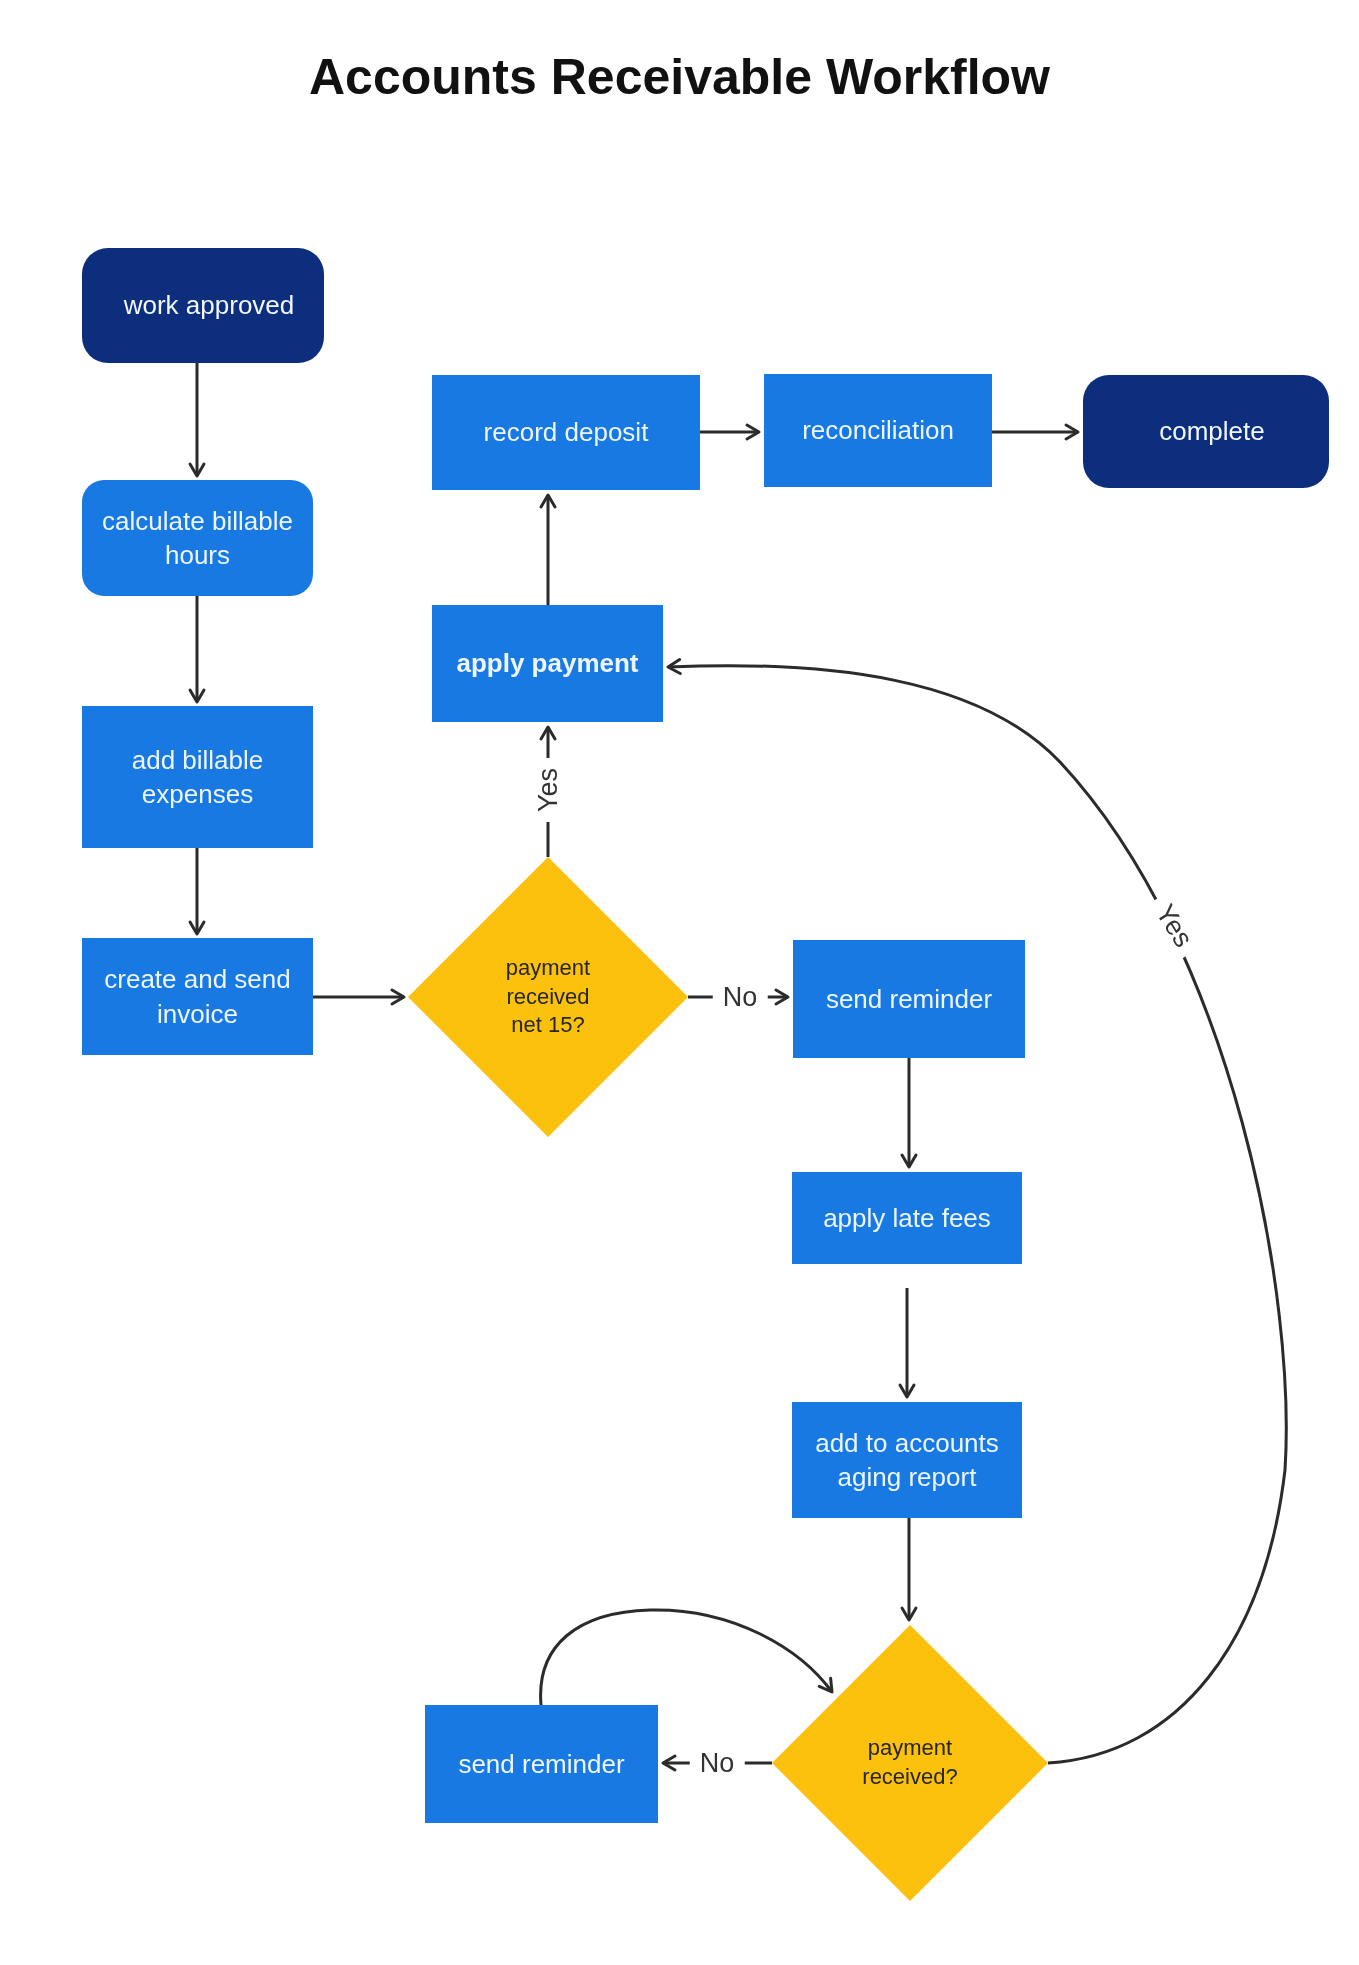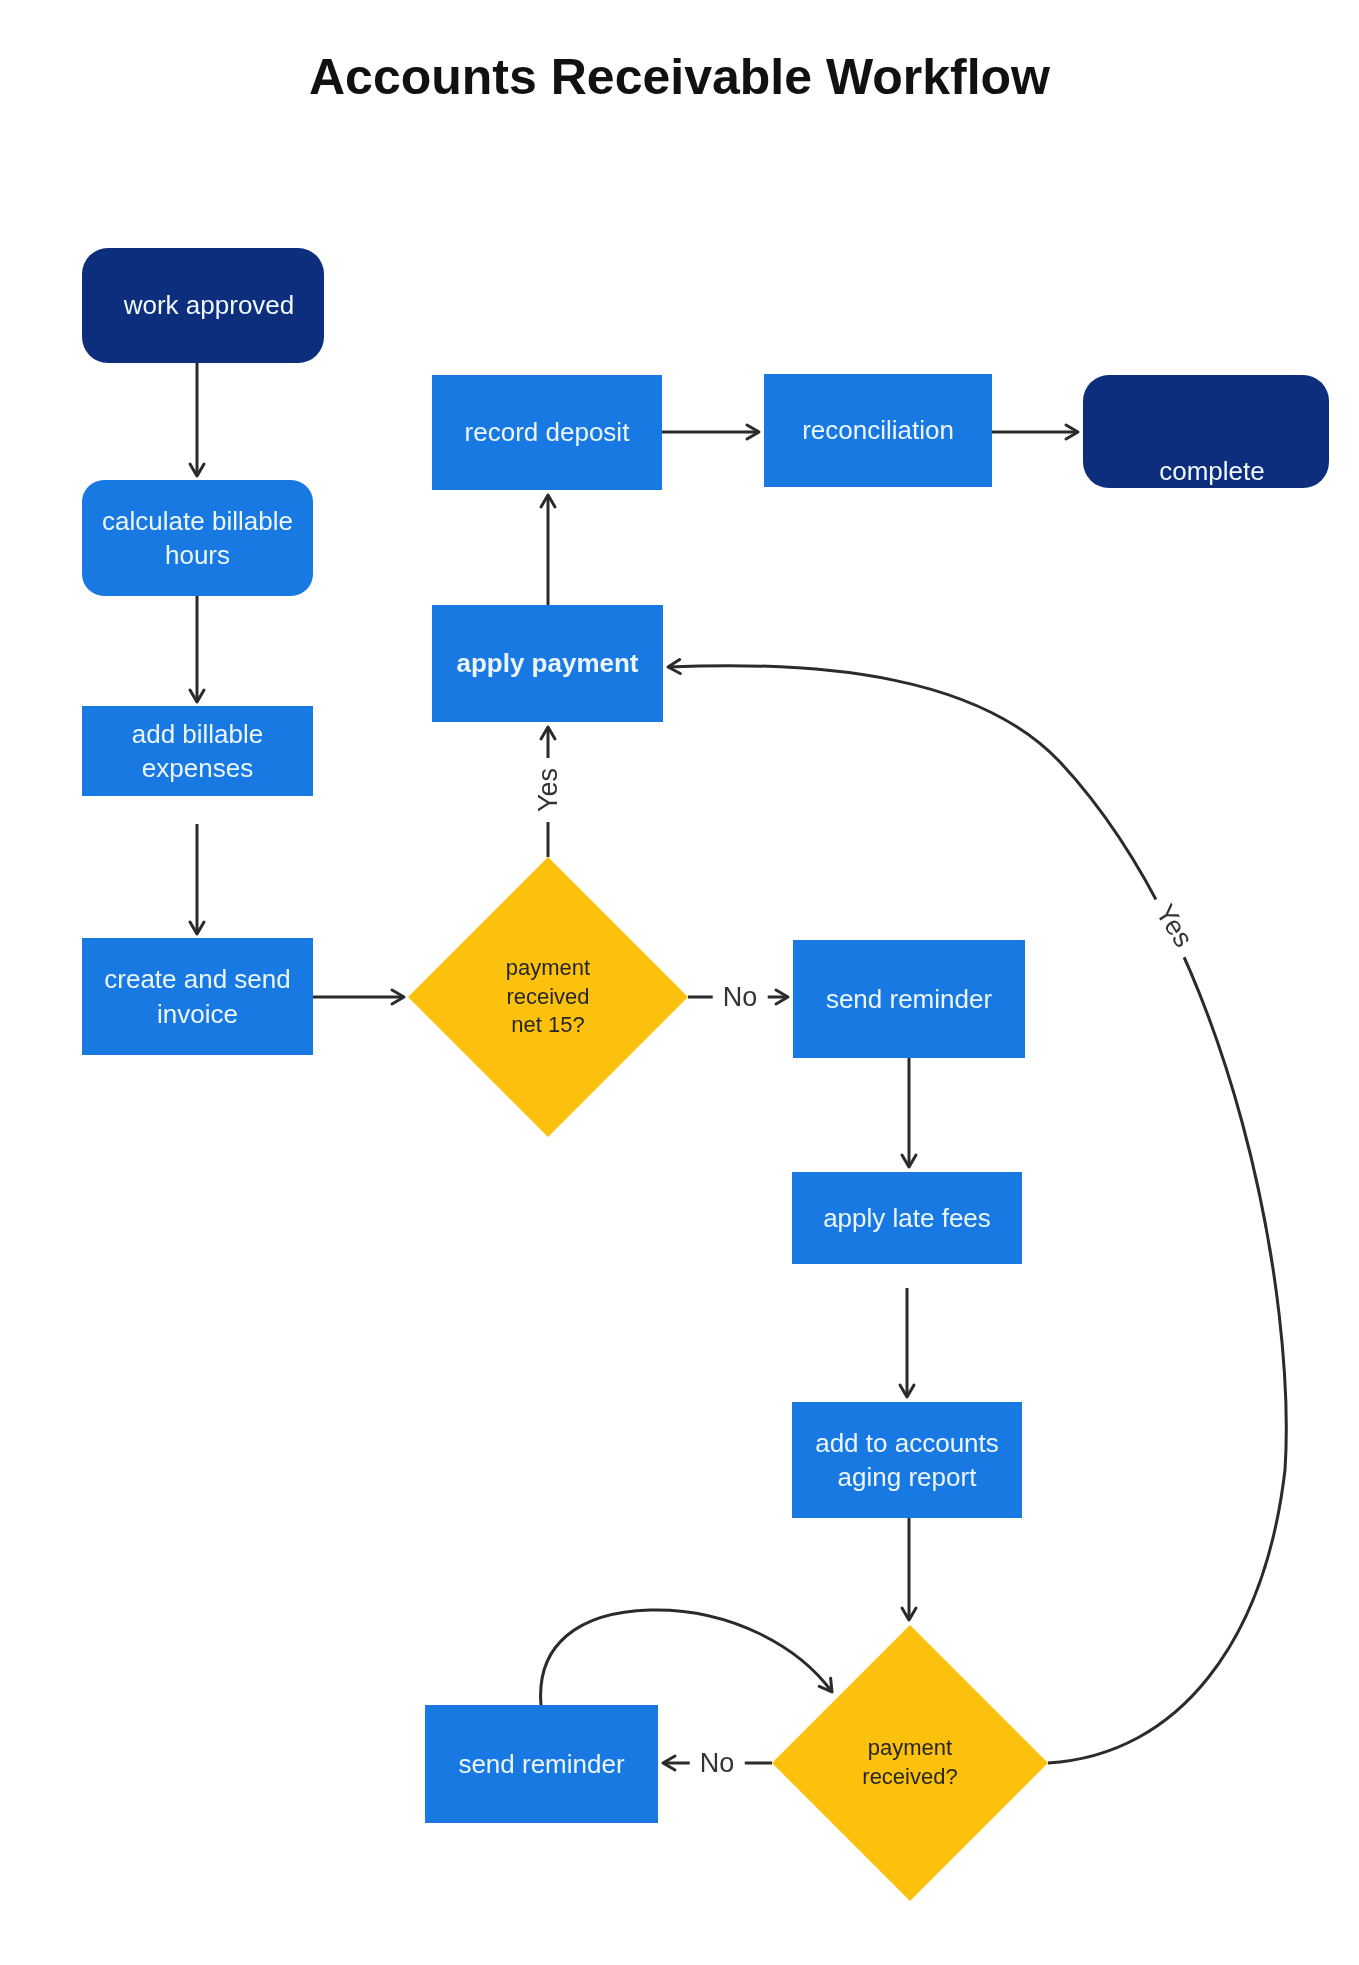--- a/index.html
+++ b/index.html
@@ -75,31 +75,31 @@
     <polygon points="910,1625 1048,1763 910,1901 772,1763" fill="#fcc10d"></polygon>
   </svg>
 
   <div class="title">Accounts Receivable Workflow</div>
 
   <div class="node terminal" style="left:82px;top:248px;width:230px;height:115px;"><span>work approved</span></div>
 
   <div class="node process" style="left:82px;top:480px;width:231px;height:116px;border-radius:22px;"><span>calculate billable
 hours</span></div>
 
-  <div class="node process" style="left:82px;top:706px;width:231px;height:90px;"><span>add billable
+  <div class="node process" style="left:82px;top:706px;width:231px;height:142px;"><span>add billable
 expenses</span></div>
 
   <div class="node process" style="left:82px;top:938px;width:231px;height:117px;"><span>create and send
 invoice</span></div>
 
-  <div class="node process" style="left:432px;top:375px;width:230px;height:115px;"><span>record deposit</span></div>
+  <div class="node process" style="left:432px;top:375px;width:268px;height:115px;"><span>record deposit</span></div>
 
   <div class="node process" style="left:764px;top:374px;width:228px;height:113px;"><span>reconciliation</span></div>
 
-  <div class="node terminal" style="left:1083px;top:375px;width:234px;height:113px;align-items:flex-end;"><span>complete</span></div>
+  <div class="node terminal" style="left:1083px;top:375px;width:234px;height:113px;"><span>complete</span></div>
 
   <div class="node process" style="left:432px;top:605px;width:231px;height:117px;font-weight:bold;"><span>apply payment</span></div>
 
   <div class="node process" style="left:793px;top:940px;width:232px;height:118px;"><span>send reminder</span></div>
 
   <div class="node process" style="left:792px;top:1172px;width:230px;height:92px;"><span>apply late fees</span></div>
 
   <div class="node process" style="left:792px;top:1402px;width:230px;height:116px;"><span>add to accounts
 aging report</span></div>
 

